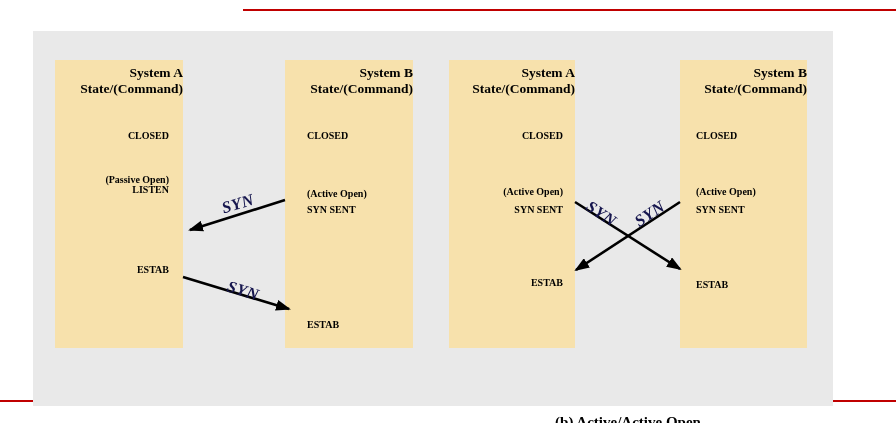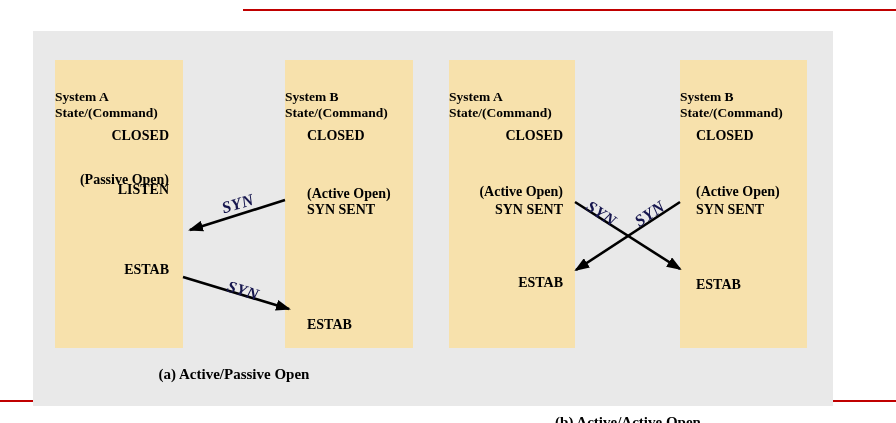--- a/index.html
+++ b/index.html
@@ -20,25 +20,25 @@
   .column{
     position:absolute;top:60px;height:288px;
     background:#F7E1AC;
   }
   #a-col-a{left:55px;width:128px;}
   #a-col-b{left:285px;width:128px;}
   #b-col-a{left:449px;width:126px;}
   #b-col-b{left:680px;width:127px;}
   .col-header{
     position:absolute;top:5px;left:0;width:100%;
-    text-align:left;font-weight:bold;font-size:13.5px;line-height:16px;
-    color:#000;white-space:nowrap;margin-top:24px;
+    text-align:right;font-weight:bold;font-size:13.5px;line-height:16px;
+    color:#000;white-space:nowrap;
   }
   .state{
-    position:absolute;font-weight:bold;font-size:14px;line-height:15px;
+    position:absolute;font-weight:bold;font-size:10px;line-height:15px;
     color:#000;white-space:nowrap;
   }
   .ra{right:14px;text-align:right;}
   .la{left:22px;text-align:left;}
   #b-col-a .ra{right:12px;}
   #b-col-b .la{left:16px;}
   .row-closed{top:68px;}
   .caption{
     position:absolute;top:366px;width:358px;text-align:center;
     font-weight:bold;font-size:15px;color:#000;white-space:nowrap;
@@ -116,16 +116,15 @@
     <line x1="183" y1="277" x2="289" y2="309" stroke="#000" stroke-width="2.6" marker-end="url(#ah)"></line>
     <line x1="575" y1="202" x2="680" y2="269" stroke="#000" stroke-width="2.6" marker-end="url(#ah)"></line>
     <line x1="680" y1="202" x2="576" y2="270" stroke="#000" stroke-width="2.6" marker-end="url(#ah)"></line>
   </svg>
 
   <div class="syn" style="left:238px;top:204px;transform:translate(-50%,-50%) rotate(-17deg);">SYN</div>
   <div class="syn" style="left:243px;top:291px;transform:translate(-50%,-50%) rotate(17deg);">SYN</div>
   <div class="syn" style="left:601px;top:214px;transform:translate(-50%,-50%) rotate(34deg);">SYN</div>
   <div class="syn" style="left:650px;top:214px;transform:translate(-50%,-50%) rotate(-34deg);">SYN</div>
 
-  <div id="caption-a" class="caption">(a) Active/Passive Open</div>
   <div id="caption-b" class="caption">(b) Active/Active Open</div>
 
 </div>
 
 </body></html>

